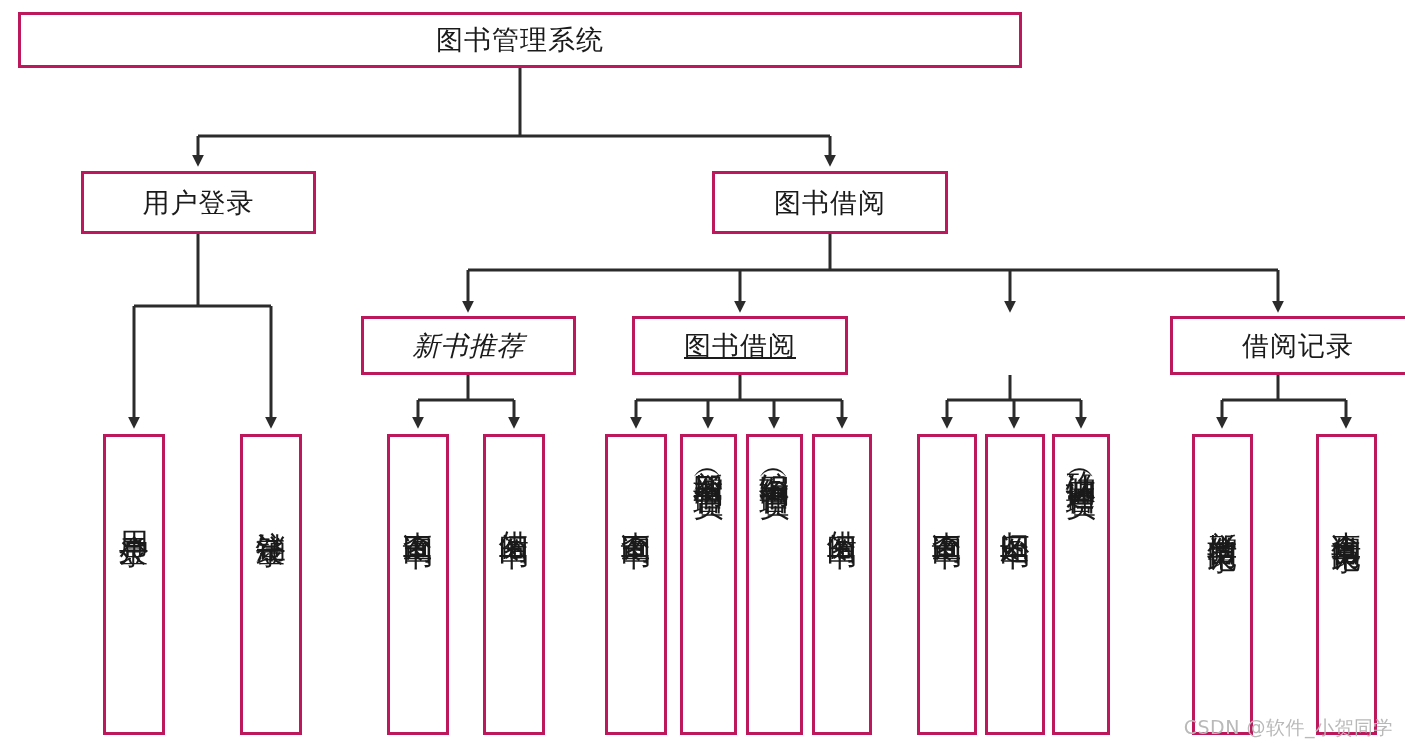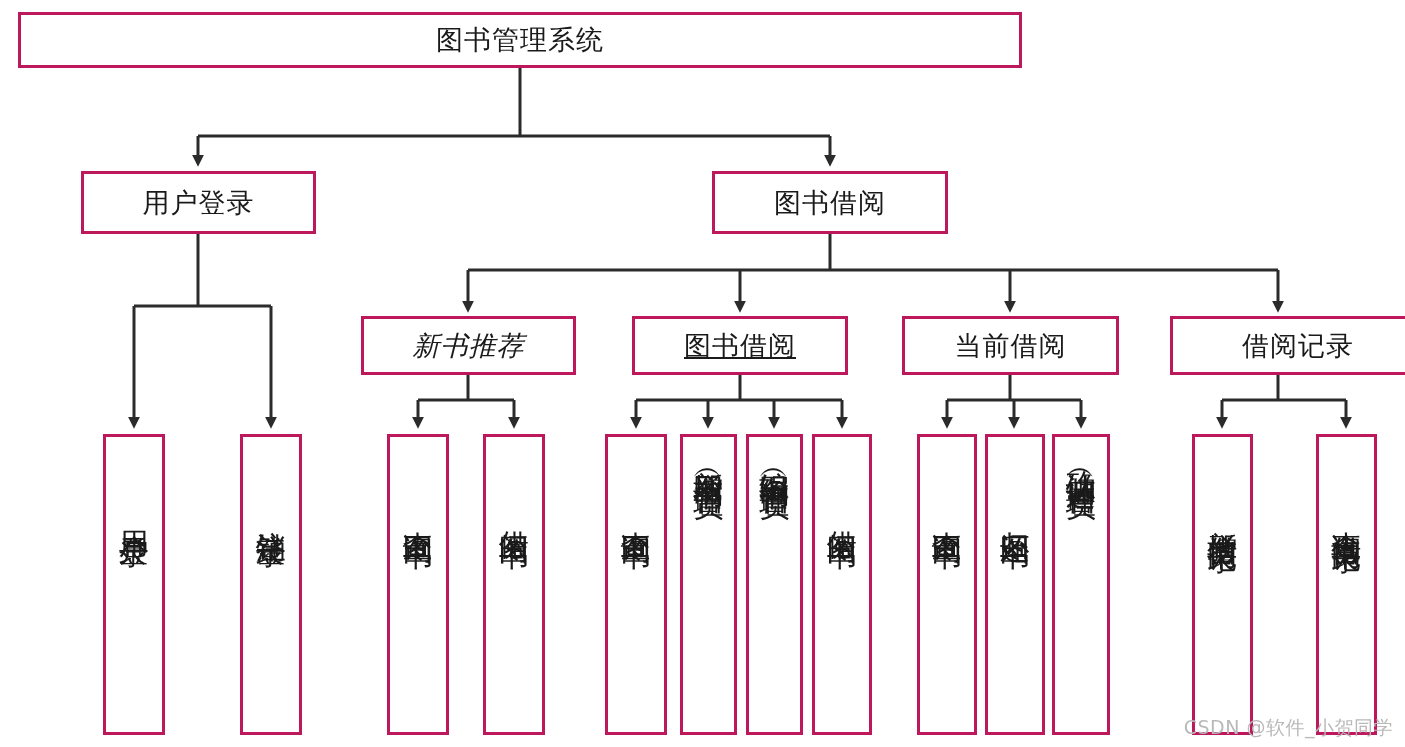--- a/index.html
+++ b/index.html
@@ -135,23 +135,20 @@
   <div class="node horiz" style="left:712px; top:171px; width:236px; height:63px;">
     <span class="node-label">图书借阅</span>
   </div>
 
   <div class="node horiz" style="left:361px; top:316px; width:215px; height:59px;font-style:italic;">
     <span class="node-label">新书推荐</span>
   </div>
   <div class="node horiz" style="left:632px; top:316px; width:216px; height:59px;text-decoration:underline;">
     <span class="node-label">图书借阅</span>
   </div>
-  <div class="node horiz" style="left:902px; top:316px; width:217px; height:59px;">
-    <span class="node-label">当前借阅</span>
-  </div>
   <div class="node horiz" style="left:1170px; top:316px; width:256px; height:59px;">
     <span class="node-label">借阅记录</span>
   </div>
 
   <div class="node vert mid" style="left:103px; top:434px; width:62px; height:301px;">
     <span class="node-label">用户登录</span>
   </div>
   <div class="node vert mid" style="left:240px; top:434px; width:62px; height:301px;">
     <span class="node-label">注销登录</span>
   </div>

